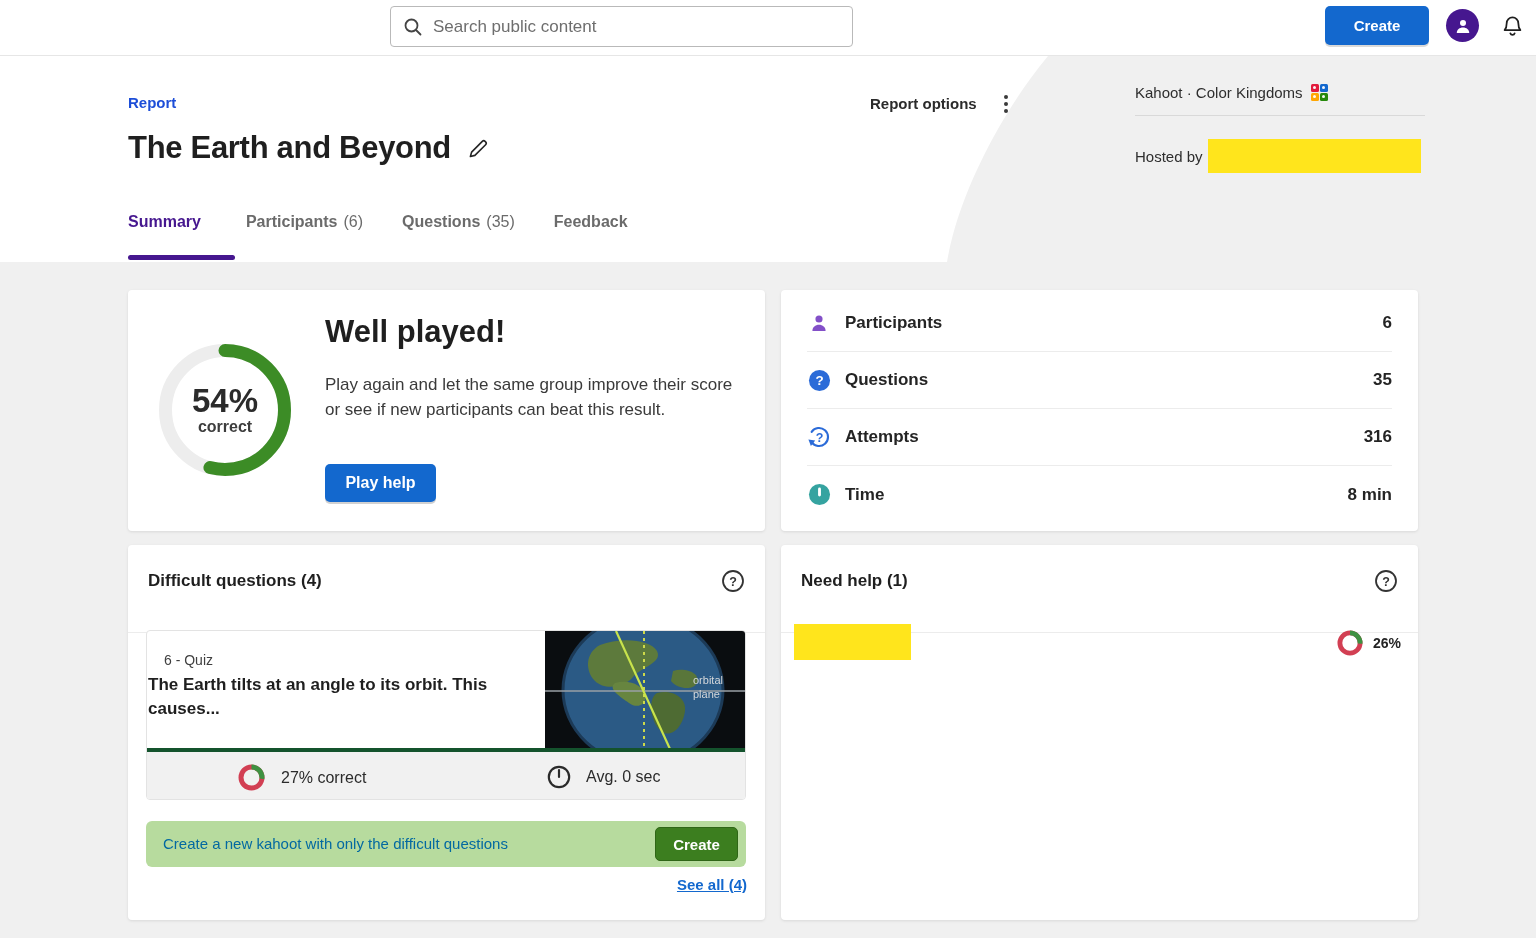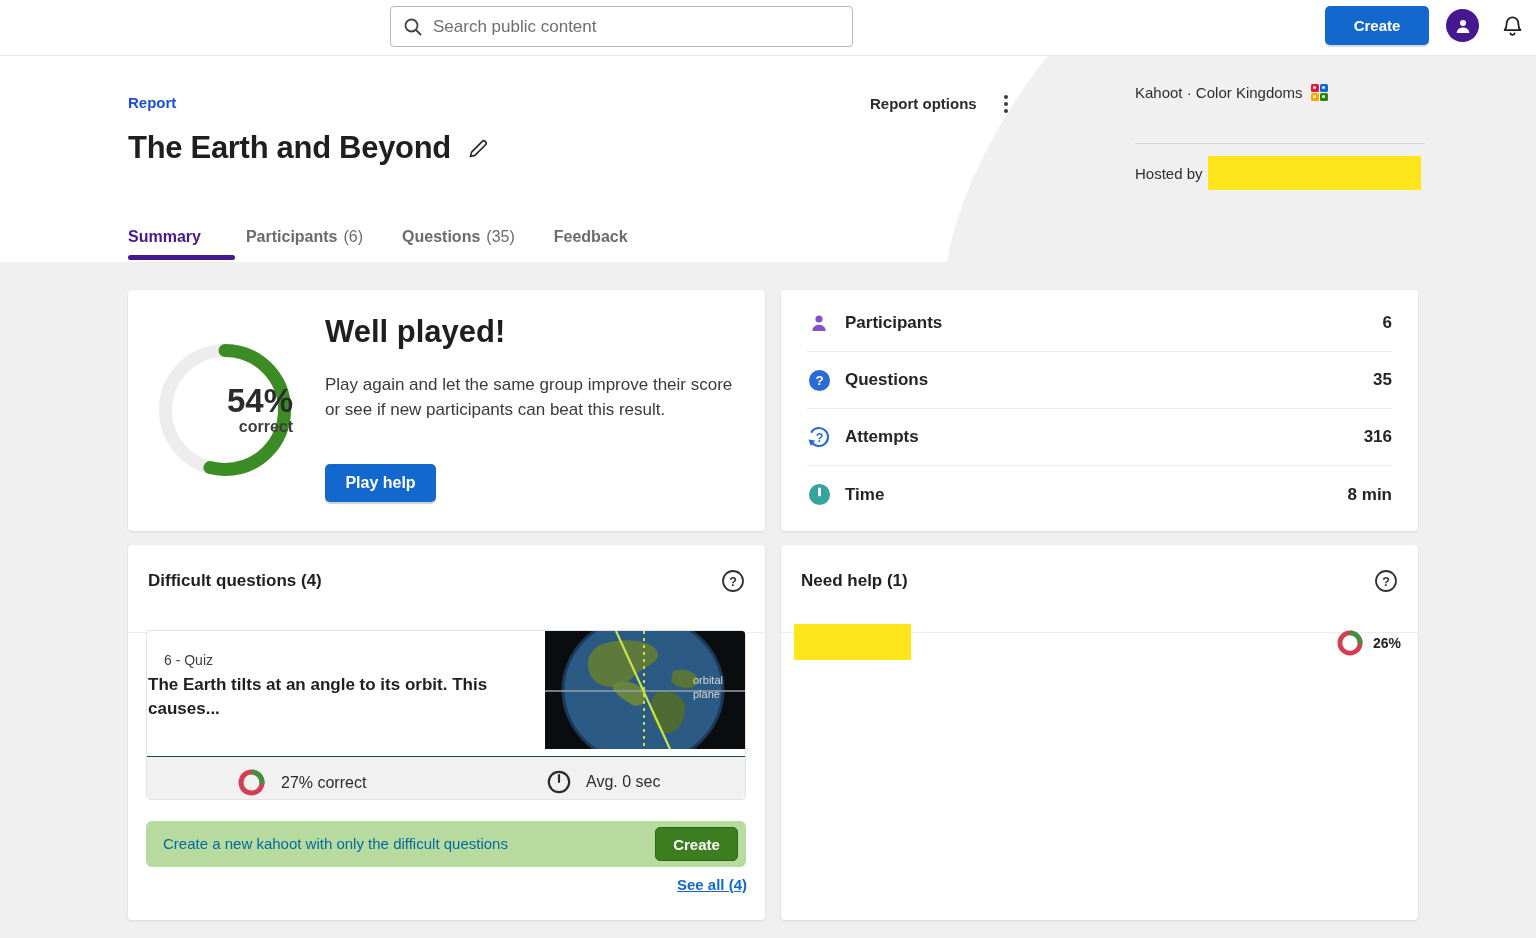--- a/index.html
+++ b/index.html
@@ -21,64 +21,64 @@
   .report-label { position:absolute; left:128px; top:38px; font-size:15px; font-weight:bold; color:#1d4ed8; }
   .page-title-row { position:absolute; left:128px; top:74px; display:flex; align-items:center; gap:16px; }
   .page-title { font-size:31px; font-weight:800; color:#1f1f1f; letter-spacing:-0.3px; }
   .report-options { position:absolute; left:870px; top:39px; font-size:15px; font-weight:bold; color:#2b2b2b; cursor:pointer; }
   .kebab { position:absolute; left:999px; top:38px; width:14px; height:20px; cursor:pointer; display:flex; flex-direction:column; align-items:center; justify-content:space-between; padding:1px 0; }
   .kebab i { width:4px; height:4px; border-radius:50%; background:#3a3a3a; }
 
   .info-panel { position:absolute; left:1135px; top:28px; width:290px; }
   .info-row1 { display:flex; align-items:center; gap:8px; font-size:15px; color:#2e2e2e; padding-bottom:14px; }
   .info-row2 { border-top:1px solid #d9d9d9; font-size:15px; color:#2e2e2e; padding:14px 0 13px 0; }
-  .info-row3 { border-top:1px solid #d9d9d9; display:flex; align-items:center; padding-top:12px; font-size:15px; color:#2e2e2e;margin-top:28px; }
+  .info-row3 { border-top:1px solid #d9d9d9; display:flex; align-items:center; padding-top:23px; font-size:15px; color:#2e2e2e; }
   .redact { background:#ffe51c; }
   .hosted-redact { width:213px; height:34px; margin-left:5px; }
   .klogo { display:inline-grid; grid-template-columns:8px 8px; grid-template-rows:8px 8px; gap:1px; }
   .klogo i { border-radius:1.5px; position:relative; }
   .klogo i:nth-child(1){ background:#e21b3c; } .klogo i:nth-child(2){ background:#1368ce; }
   .klogo i:nth-child(3){ background:#ffa602; } .klogo i:nth-child(4){ background:#26890c; }
   .klogo i::after { content:""; position:absolute; left:2px; top:2px; width:3px; height:3px; background:rgba(255,255,255,.95); border-radius:50%; }
 
-  .tabs { position:absolute; left:128px; top:172px; display:flex; gap:39px; }
+  .tabs { position:absolute; left:128px; top:157px; display:flex; gap:39px; }
   .tab { font-size:16px; font-weight:bold; color:#6b6b6b; cursor:pointer; display:flex; gap:6px; }
   .tab .count { font-weight:normal; }
   .tab.active { color:#46178f; }
   .tab-underline { position:absolute; left:128px; top:199px; width:107px; height:4.5px; border-radius:3px; background:#46178f; }
 
   
   .card { position:absolute; background:#fff; border-radius:4px; box-shadow:0 1px 3px rgba(0,0,0,.10); }
   .card-head { position:relative; height:88px; border-bottom:1px solid #ececec; }
   .card-head .card-title { position:absolute; left:20px; top:26px; font-size:17px; font-weight:800; color:#1f1f1f; }
   .help-icon { position:absolute; right:20px; top:24px; cursor:pointer; }
 
   
   .wp-title { position:absolute; left:197px; top:24px; font-size:31px; font-weight:800; color:#1f1f1f; }
   .wp-body { position:absolute; left:197px; top:82px; width:418px; font-size:17px; line-height:25px; color:#3a3a3a; }
   .wp-btn { position:absolute; left:197px; top:174px; width:111px; height:38px; background:#1368ce; border:none; border-radius:5px; color:#fff; font-size:16px; font-weight:bold; font-family:inherit; cursor:pointer; box-shadow:0 2px 0 rgba(0,0,0,.18); }
   .donut-wrap { position:absolute; left:29px; top:52px; width:136px; height:136px; }
-  .donut-center { position:absolute; left:0; top:0; width:136px; height:136px; display:flex; flex-direction:column; align-items:flex-end; justify-content:center; }
+  .donut-center { position:absolute; left:0; top:0; width:136px; height:136px; display:flex; flex-direction:column; align-items:center; justify-content:center; }
   .donut-pct { font-size:33px; font-weight:800; color:#2b2b2b; line-height:34px; }
   .donut-sub { font-size:16px; font-weight:bold; color:#3d3d3d; }
 
   
   .stats-list { padding:5px 26px 0 26px; }
   .stat-row { display:flex; align-items:center; height:57px; border-bottom:1px solid #ececec; }
   .stat-row:last-child { border-bottom:none; }
   .stat-icon { width:24px; display:flex; justify-content:center; }
   .stat-label { margin-left:14px; font-size:17px; color:#242424; font-weight:600; }
   .stat-value { margin-left:auto; font-size:17px; font-weight:800; color:#242424; }
 
   
   .qcard { position:absolute; left:18px; top:85px; width:600px; height:170px; border:1px solid #e3e3e3; border-radius:4px; background:#fff; overflow:hidden; cursor:pointer; }
   .q-index { position:absolute; left:17px; top:21px; font-size:14px; color:#3f3f3f; }
   .q-text { position:absolute; left:1px; top:42px; width:372px; font-size:17px; font-weight:bold; line-height:24px; color:#1f1f1f; }
   .q-thumb { position:absolute; right:0; top:0; width:200px; height:118px; }
-  .q-footer { position:absolute; left:0; bottom:0; width:100%; height:43px; background:#f1f1f1; border-top:1px solid #14532d; }
+  .q-footer { position:absolute; left:0; bottom:0; width:100%; height:51px; background:#f1f1f1; border-top:4px solid #14532d; }
   .q-correct { position:absolute; left:91px; top:12px; display:flex; align-items:center; gap:16px; }
   .q-avg { position:absolute; left:399px; top:12px; display:flex; align-items:center; gap:14px; }
   .q-metric-label { font-size:16px; color:#2b2b2b; }
   .banner { position:absolute; left:18px; top:276px; width:600px; height:46px; background:#b7db9e; border-radius:6px; }
   .banner-text { position:absolute; left:17px; top:14px; font-size:15px; color:#0369a1; }
   .banner-btn { position:absolute; right:8px; top:6px; width:83px; height:34px; background:#3c7e1f; border:1px solid #2f6617; border-radius:5px; color:#fff; font-size:15px; font-weight:bold; font-family:inherit; cursor:pointer; }
   .see-all { position:absolute; right:18px; top:331px; font-size:15px; font-weight:600; color:#1368ce; text-decoration:underline; cursor:pointer; }
 
   
   .nh-redact { position:absolute; left:13px; top:79px; width:117px; height:36px; }

